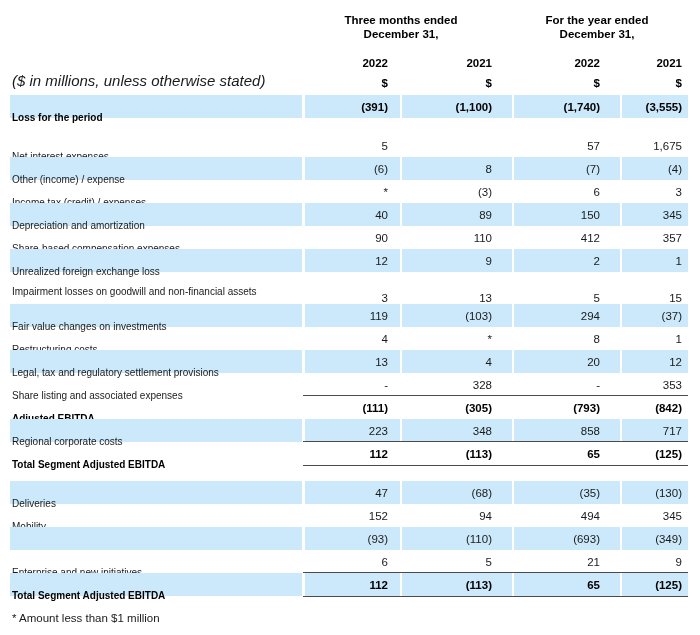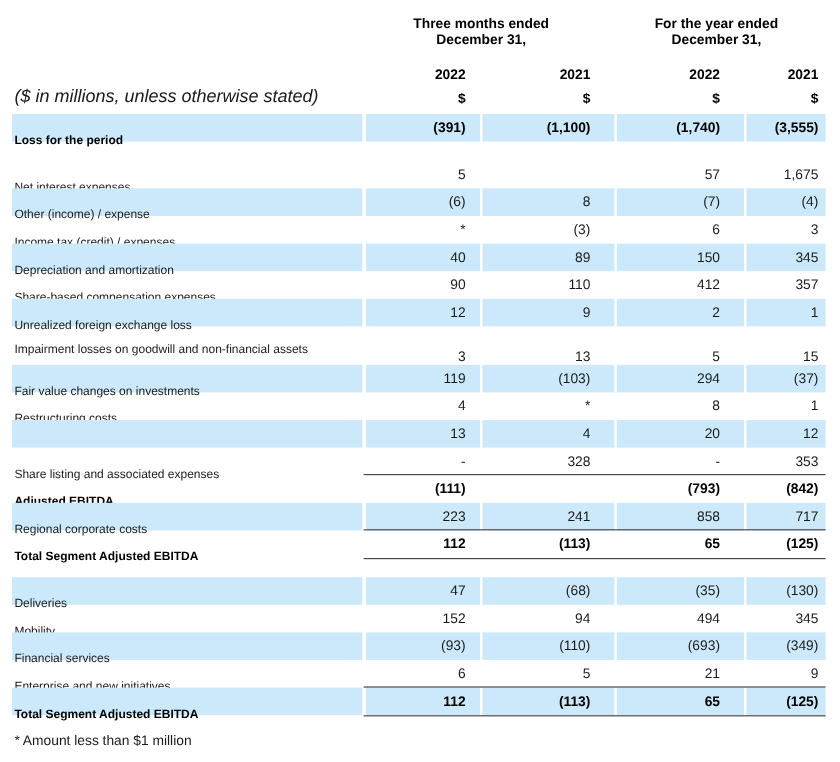--- a/index.html
+++ b/index.html
@@ -275,48 +275,50 @@
         <div class="val c2">*</div>
         <div class="val c3">8</div>
         <div class="val c4">1</div>
       </div>
       <div class="row shaded">
         <div class="band band-label"></div>
         <div class="band band-c1"></div>
         <div class="band band-c2"></div>
         <div class="band band-c3"></div>
         <div class="band band-c4"></div>
+        <div class="label">Legal, tax and regulatory settlement provisions</div>
         <div class="val c1">13</div>
         <div class="val c2">4</div>
         <div class="val c3">20</div>
         <div class="val c4">12</div>
       </div>
       <div class="row">
         <div class="label">Share listing and associated expenses</div>
         <div class="val c1">-</div>
         <div class="val c2">328</div>
         <div class="val c3">-</div>
         <div class="val c4">353</div>
       </div>
       <div class="row">
         <div class="rule-top"></div>
         <div class="label bold">Adjusted EBITDA</div>
         <div class="val c1 bold">(111)</div>
+        <div class="val c2 bold">(305)</div>
         <div class="val c3 bold">(793)</div>
         <div class="val c4 bold">(842)</div>
       </div>
       <div class="row shaded">
         <div class="band band-label"></div>
         <div class="band band-c1"></div>
         <div class="band band-c2"></div>
         <div class="band band-c3"></div>
         <div class="band band-c4"></div>
         <div class="label">Regional corporate costs</div>
         <div class="val c1">223</div>
-        <div class="val c2">241</div>
+        <div class="val c2">348</div>
         <div class="val c3">858</div>
         <div class="val c4">717</div>
       </div>
       <div class="row">
         <div class="rule-top"></div>
         <div class="rule-bottom"></div>
         <div class="label bold">Total Segment Adjusted EBITDA</div>
         <div class="val c1 bold">112</div>
         <div class="val c2 bold">(113)</div>
         <div class="val c3 bold">65</div>
@@ -341,21 +343,20 @@
         <div class="val c2">94</div>
         <div class="val c3">494</div>
         <div class="val c4">345</div>
       </div>
       <div class="row shaded">
         <div class="band band-label"></div>
         <div class="band band-c1"></div>
         <div class="band band-c2"></div>
         <div class="band band-c3"></div>
         <div class="band band-c4"></div>
-        <div class="label">Financial services</div>
         <div class="val c1">(93)</div>
         <div class="val c2">(110)</div>
         <div class="val c3">(693)</div>
         <div class="val c4">(349)</div>
       </div>
       <div class="row">
         <div class="label">Enterprise and new initiatives</div>
         <div class="val c1">6</div>
         <div class="val c2">5</div>
         <div class="val c3">21</div>

